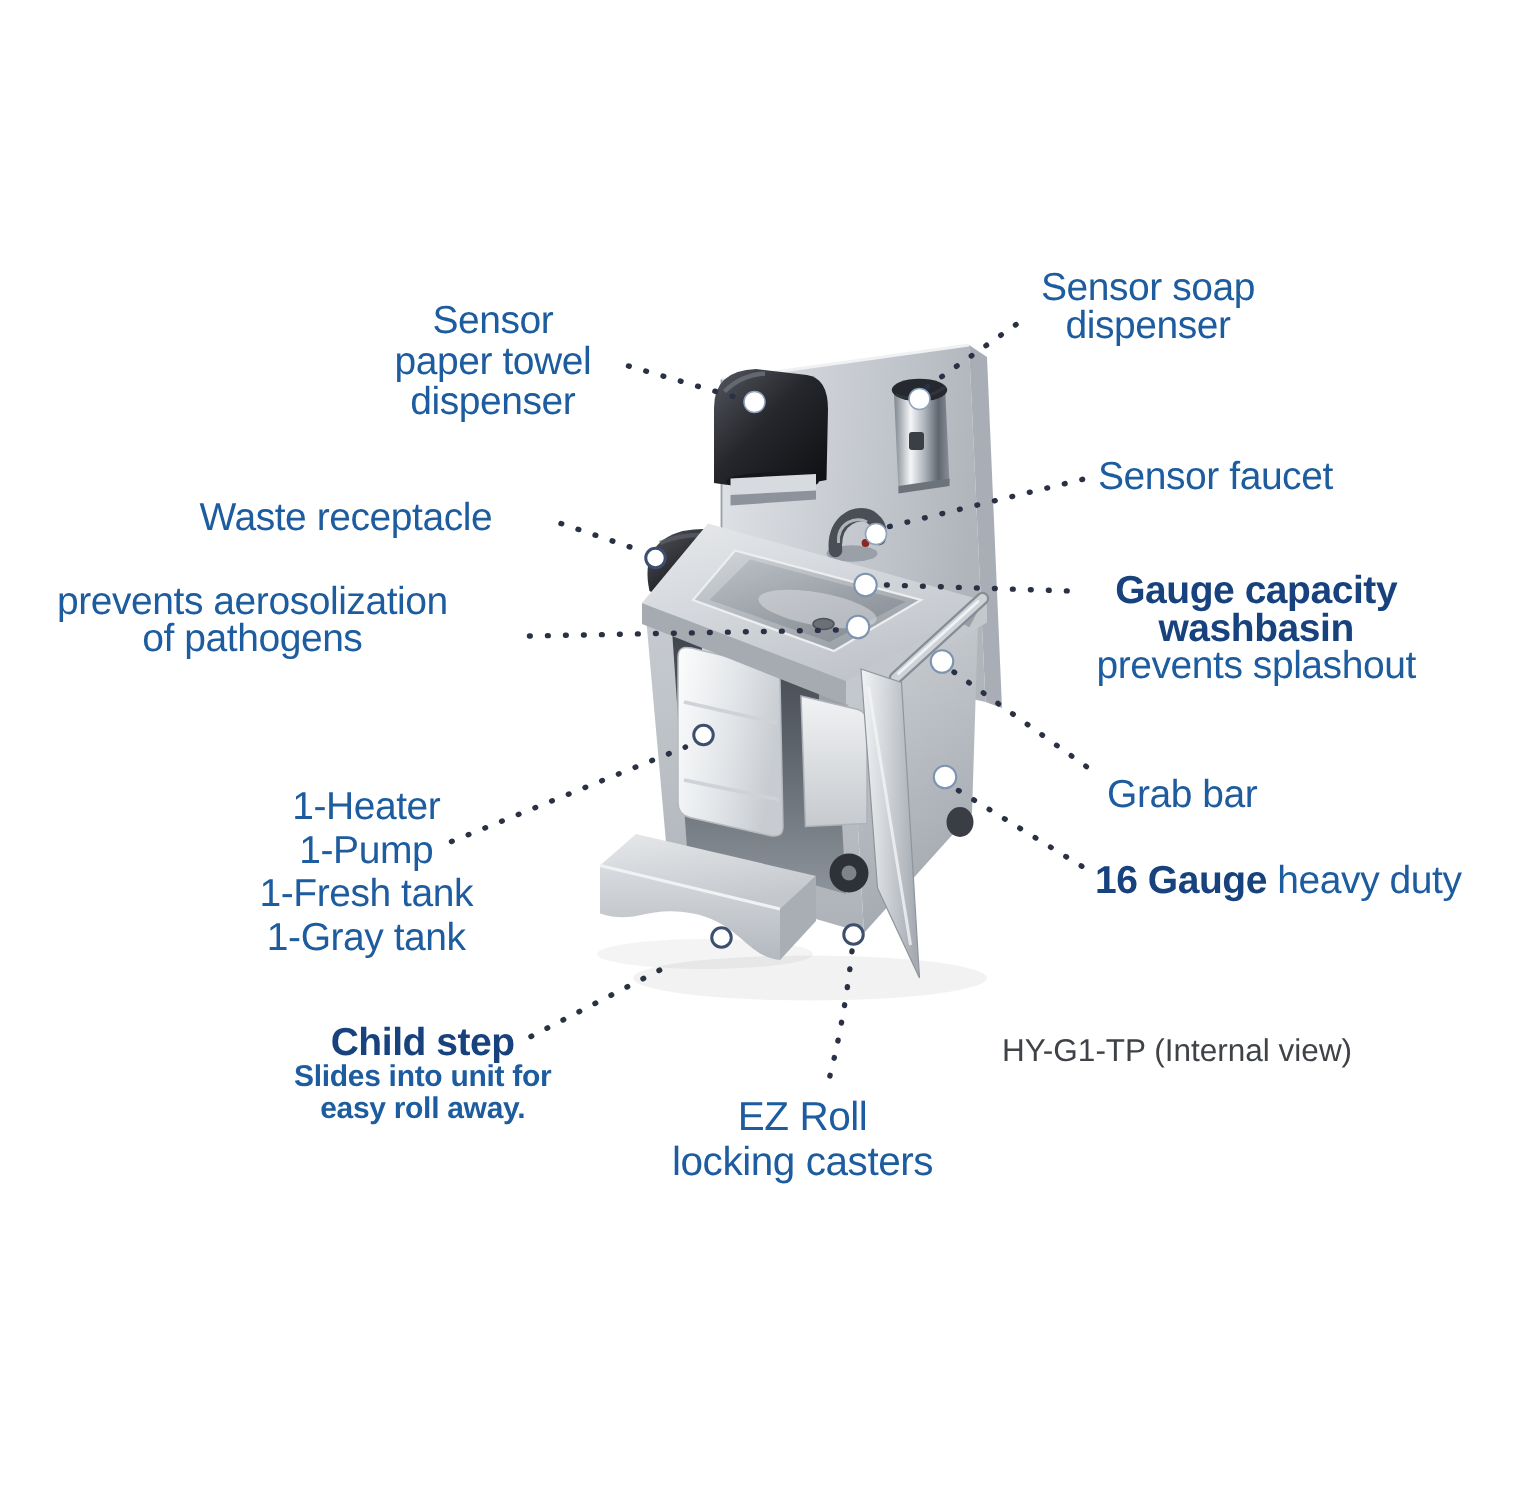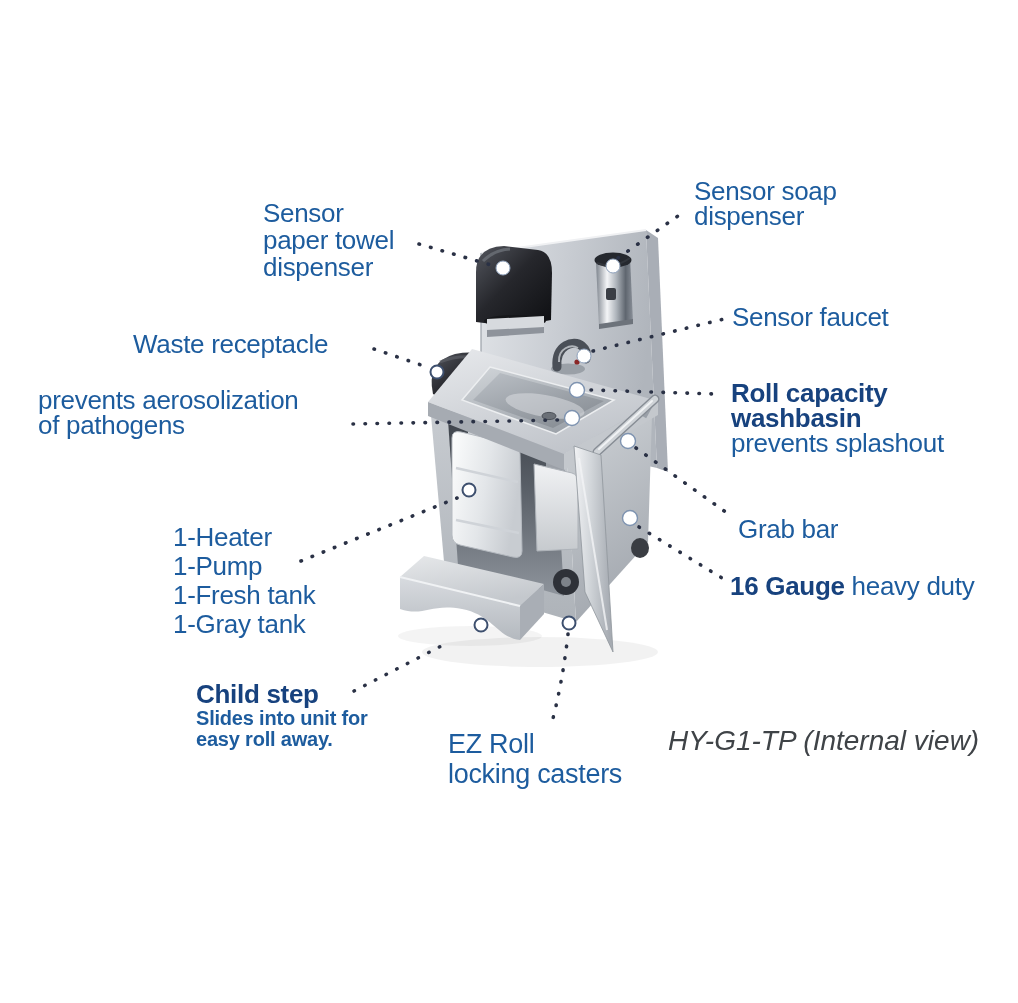--- a/index.html
+++ b/index.html
@@ -1,32 +1,32 @@
 <!DOCTYPE html>
 <html><head>
 <meta charset="utf-8">
 <style>
   html,body{margin:0;padding:0;background:#fff;}
   #stage{
     position:relative;width:1018px;height:1003px;background:#ffffff;
-    overflow:hidden;font-family:"Liberation Sans","DejaVu Sans",sans-serif;
+    overflow:hidden;font-family:"Liberation Sans","DejaVu Sans",sans-serif;text-align:center;
     --label-blue:#1d5c9e; --label-bold:#17427e; --dot-color:#2a3145; --caption:#3f4347;
   }
   #art{position:absolute;left:0;top:0;width:1018px;height:1003px;}
   .label{position:absolute;color:var(--label-blue);font-size:26px;line-height:27px;
          letter-spacing:-0.3px;white-space:nowrap;}
   .label .ln{display:block;}
   .bold{font-weight:700;color:var(--label-bold);}
   .lh25 .ln{line-height:25px;}
   .lh29 .ln{line-height:29px;}
   .lh30 .ln{line-height:30px;font-size:27px;}
   .small{font-size:20px !important;line-height:21px !important;font-weight:700;
          color:var(--label-blue);letter-spacing:-0.2px;}
-  .caption{position:absolute;font-size:28px;font-style:italic;color:var(--caption);
-           letter-spacing:0;margin-top:36px;}
+  .caption{position:absolute;font-size:21px;color:var(--caption);
+           letter-spacing:0;}
   .leader{fill:none;stroke:var(--dot-color);stroke-width:3.6;
           stroke-linecap:round;stroke-dasharray:0.5 11.5;}
 </style>
 </head>
 <body>
 
 <div id="stage" style="--label-blue: #1d5c9e; --label-bold: #17427e; --dot-color: #2a3145; --caption: #3f4347;">
 
   <svg id="art" viewBox="0 0 1018 1003">
     <defs>
@@ -243,21 +243,21 @@
   <div class="label" style="left:133px;top:331px">
     <span class="ln">Waste receptacle</span>
   </div>
 
   <div class="label lh25" style="left:38px;top:388px">
     <span class="ln">prevents aerosolization</span>
     <span class="ln">of pathogens</span>
   </div>
 
   <div class="label lh25" style="left:731px;top:381px">
-    <span class="ln bold">Roll capacity</span>
+    <span class="ln bold">Gauge capacity</span>
     <span class="ln bold">washbasin</span>
     <span class="ln">prevents splashout</span>
   </div>
 
   <div class="label" style="left:738px;top:516px">
     <span class="ln">Grab bar</span>
   </div>
 
   <div class="label lh29" style="left:173px;top:523px">
     <span class="ln">1-Heater</span>

